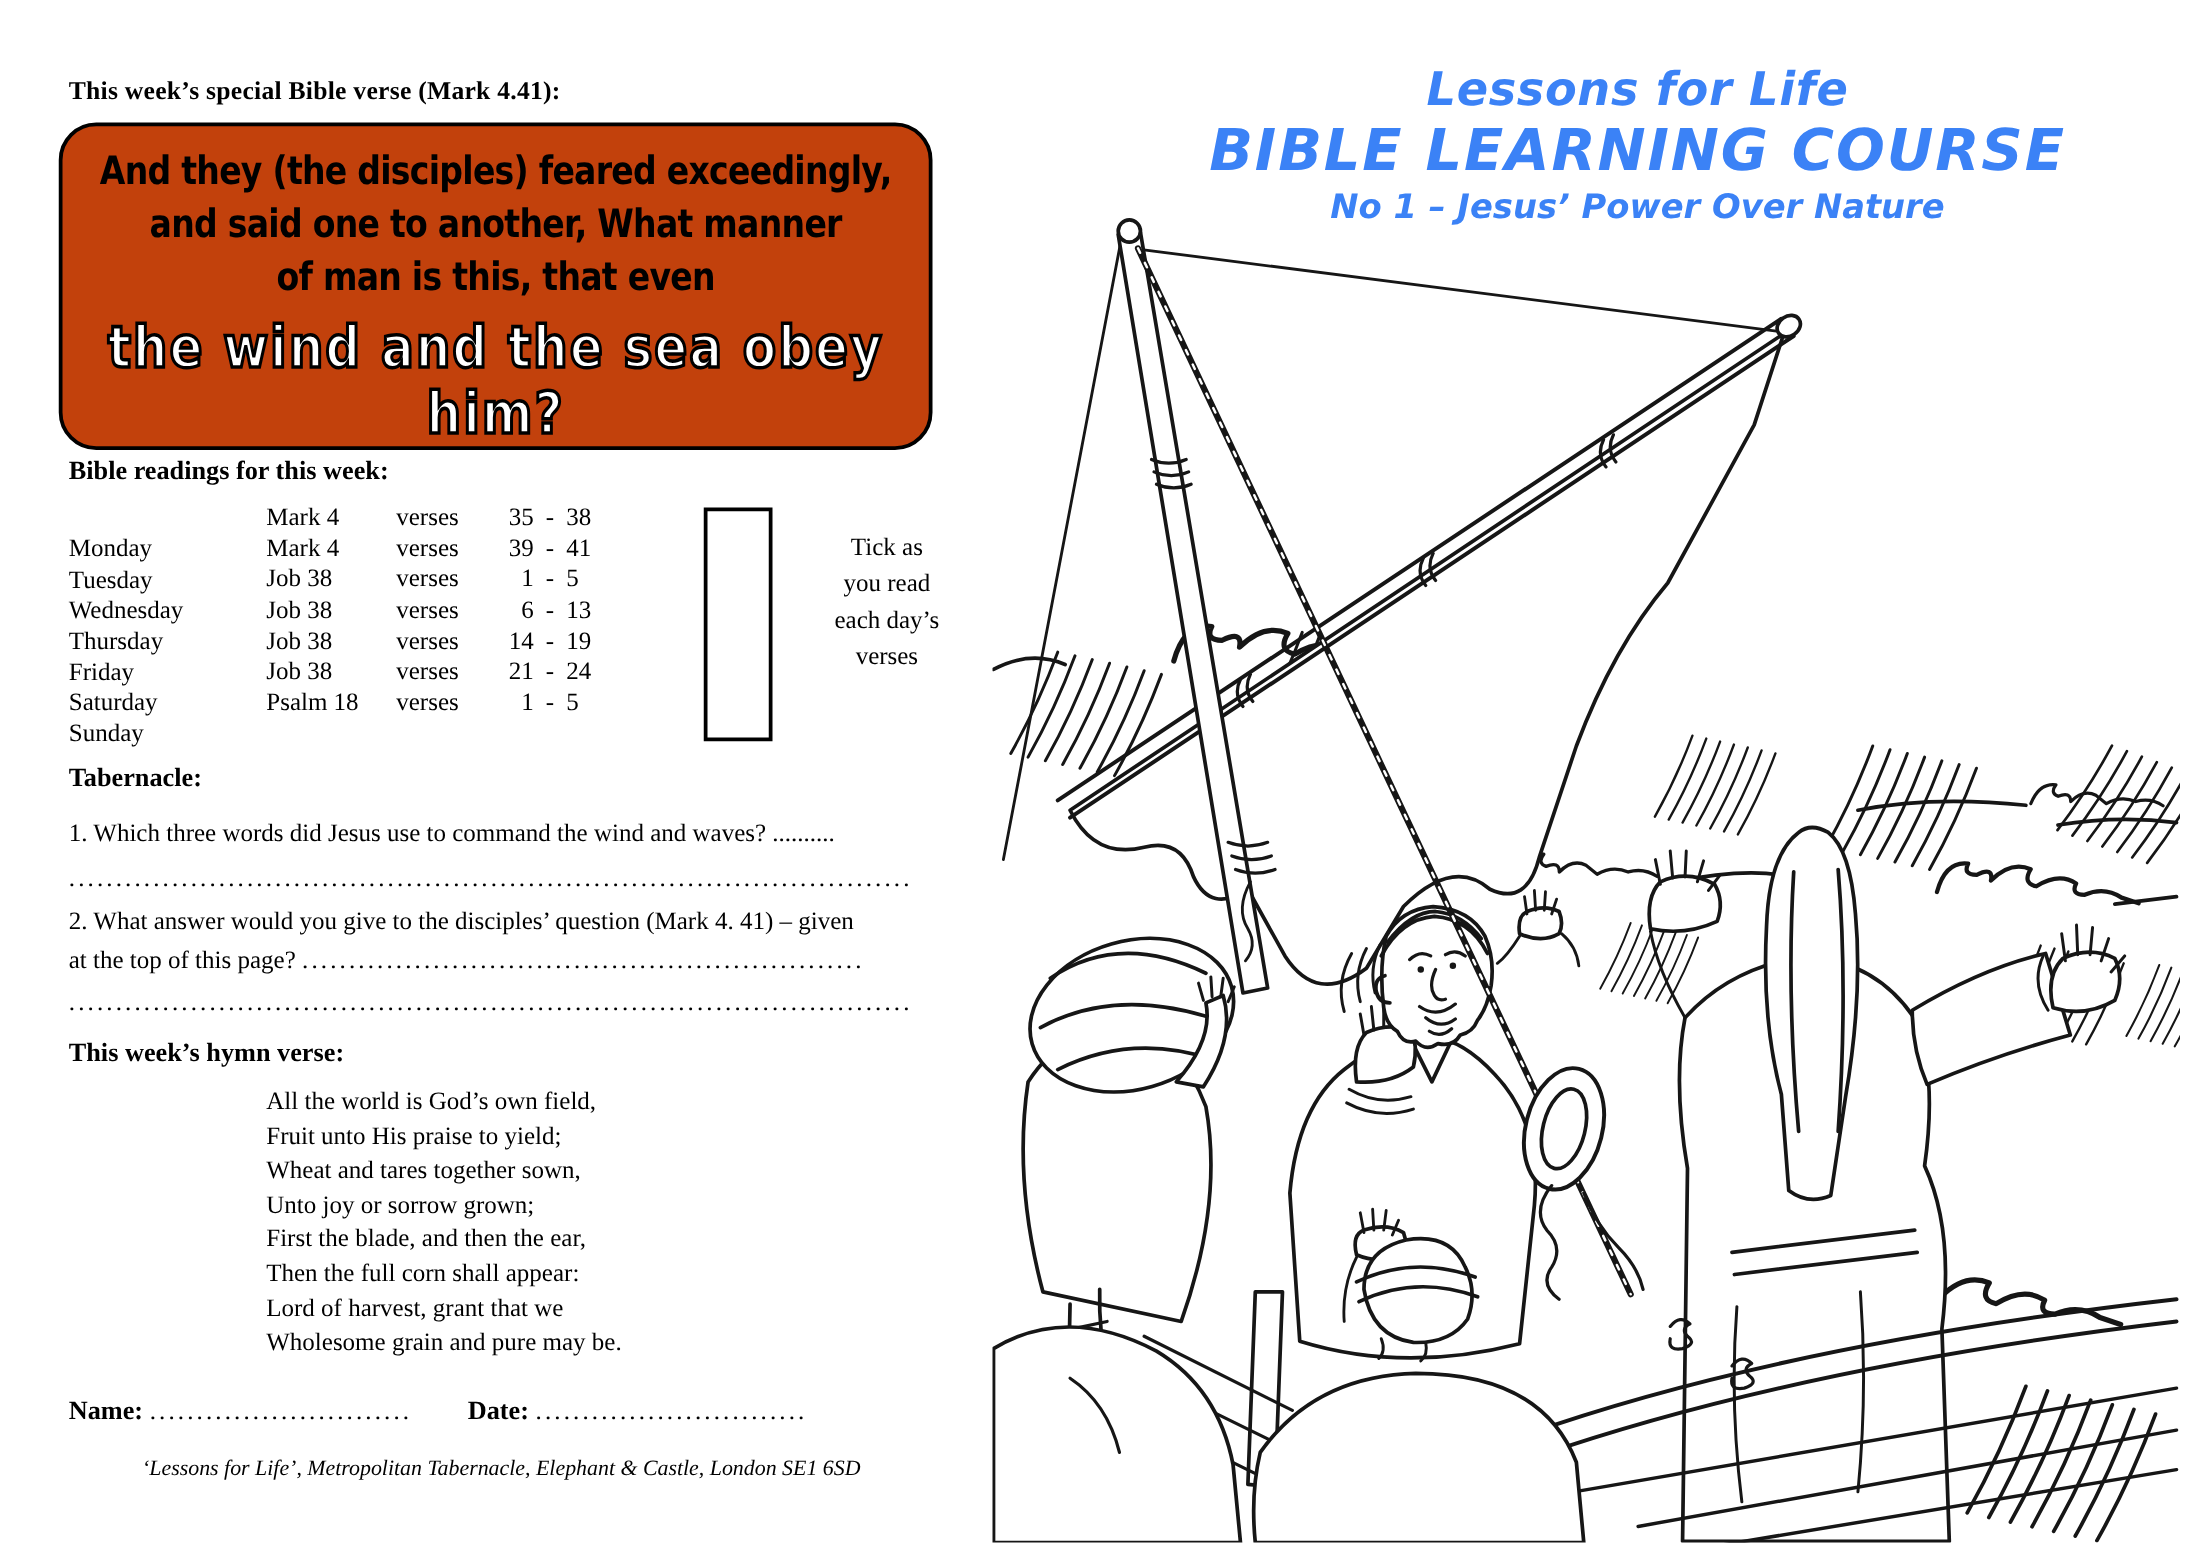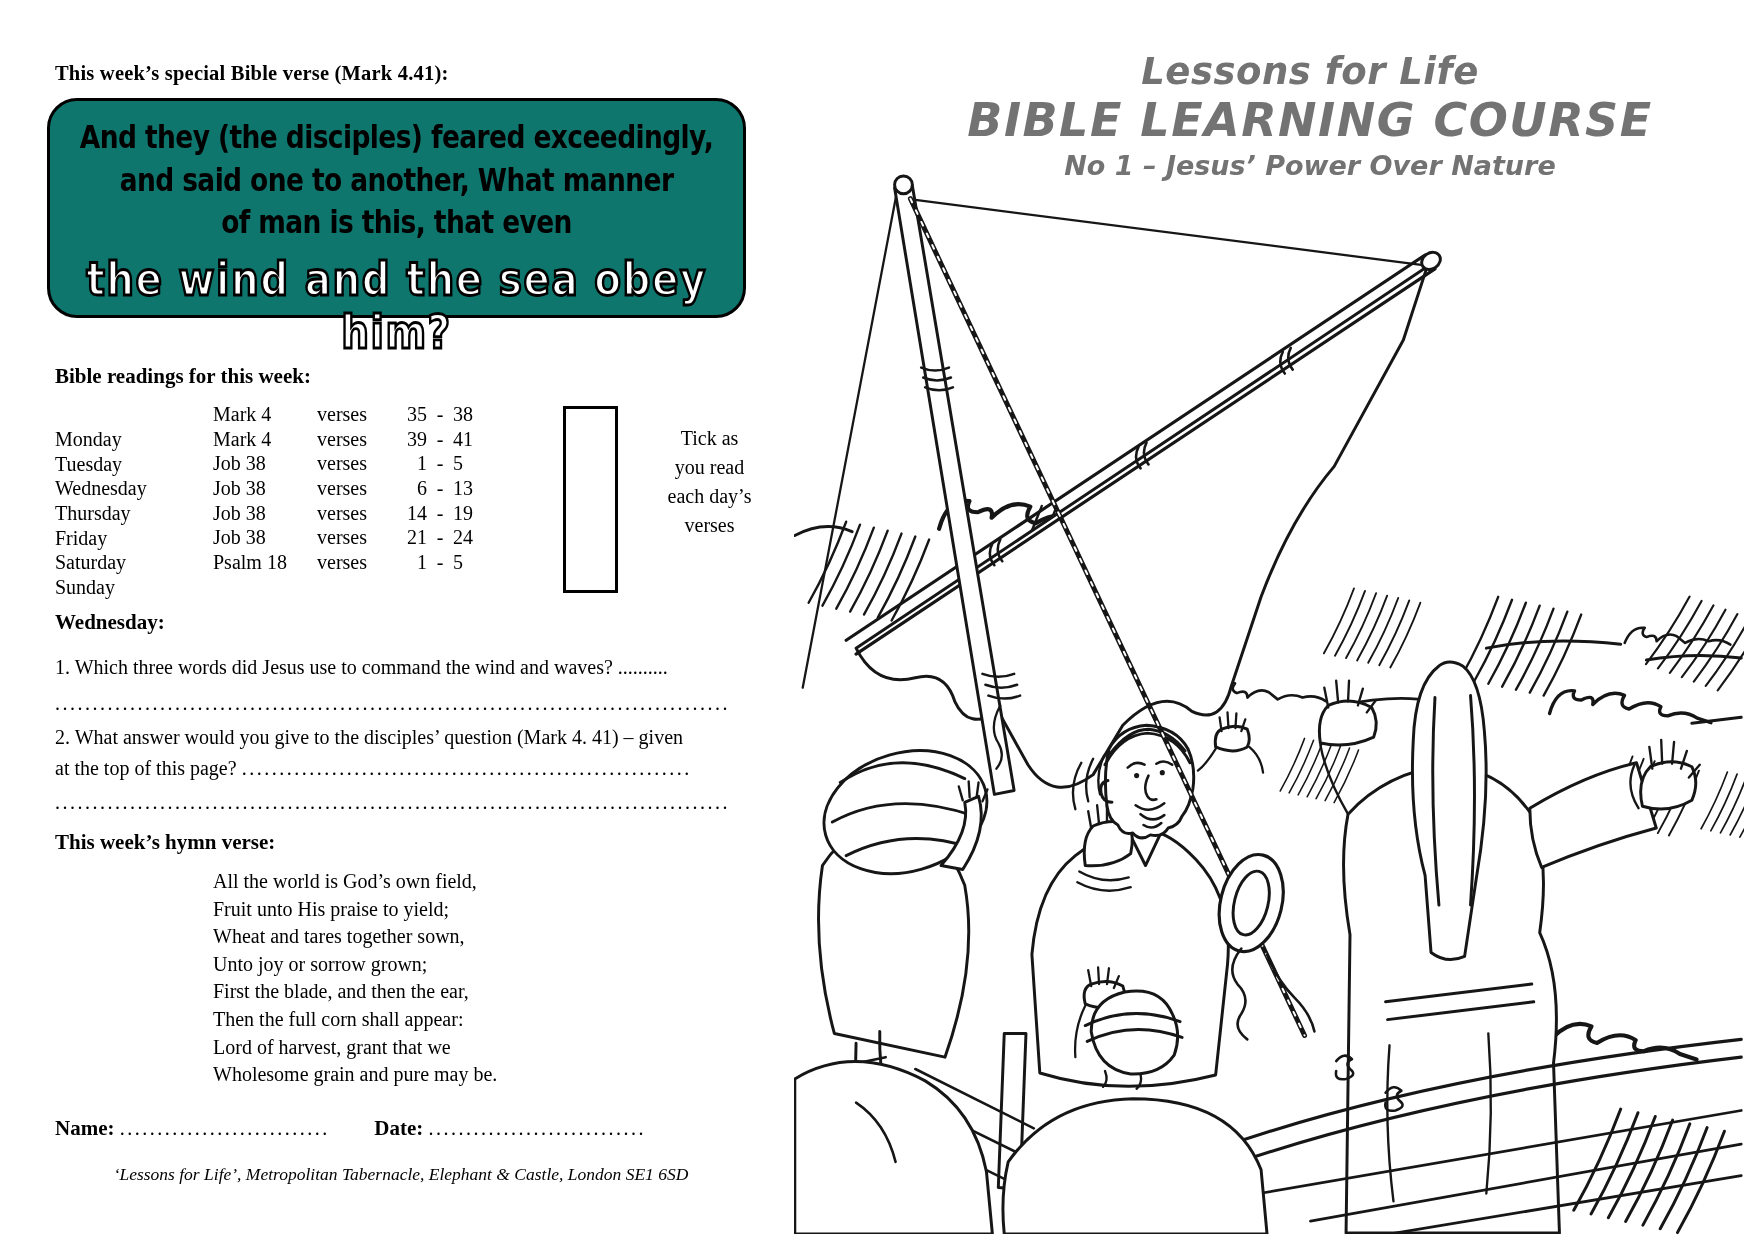--- a/index.html
+++ b/index.html
@@ -6,23 +6,23 @@
   body {
     width:1754px; height:1240px; background:#ffffff; color:#000;
     font-family:"Liberation Serif", serif; position:relative; overflow:hidden;
   }
   .abs { position:absolute; }
 
   
   .page-left { position:absolute; left:55px; top:58px; width:692px; height:1160px; }
   .verse-header { left:0; top:4px; font-weight:bold; font-size:20.5px; letter-spacing:0.2px; }
   .verse-box {
-    left:-8px; top:40px; width:699px; height:220px;
+    left:-8px; top:40px; width:699px; height:262px;
     border:3.5px solid #000; border-radius:30px; box-sizing:border-box;
-    background:#0f766e;
+    background:#c2410c;
   }
   .verse-content {
     padding-top:13px; text-align:center;
     font-family:"DejaVu Sans", sans-serif; font-weight:bold;
     transform:scaleY(1.18); transform-origin:50% 0;
   }
   .verse-line { font-size:26.5px; line-height:36px; letter-spacing:-0.6px; }
   .verse-bubble {
     margin-top:7px; font-size:39px; letter-spacing:1.5px;
     color:#fff; -webkit-text-stroke:2.4px #000;
@@ -50,21 +50,21 @@
   .hymn { left:158px; top:810px; font-size:20px; line-height:27.6px; }
   .namedate { left:0; top:1058px; width:692px; font-size:21px; white-space:nowrap; overflow:hidden; }
   .nd-label { font-weight:bold; }
   .nd-dots  { letter-spacing:2.5px; font-size:20px; }
   .date-gap { display:inline-block; width:34px; }
   .page-footer { left:0; top:1106px; width:692px; text-align:center; font-style:italic; font-size:17.5px; }
 
   
   .title-block {
     position:absolute; left:866px; top:50px; width:888px; text-align:center;
-    font-family:"DejaVu Sans", sans-serif; font-weight:bold; font-style:italic; color:#737373;
+    font-family:"DejaVu Sans", sans-serif; font-weight:bold; font-style:italic; color:#3b82f6;
   }
   .title1 { font-size:37px; letter-spacing:0.5px; }
   .title2 { font-size:46px; letter-spacing:1.5px; margin-top:0px; }
   .title3 { font-size:27px; margin-top:3px; }
   .illustration { position:absolute; left:794px; top:172px; width:950px; height:1062px; }
 </style>
 </head>
 <body>
 
 <div class="page-left">
@@ -142,21 +142,21 @@
   </div>
 
   <div class="abs tick-box"></div>
   <div class="abs tick-note">
     <div>Tick as</div>
     <div>you read</div>
     <div>each day’s</div>
     <div>verses</div>
   </div>
 
-  <div class="abs questions-heading">Wednesday:</div>
+  <div class="abs questions-heading">Tabernacle:</div>
   <div class="abs q-line q1">1. Which three words did Jesus use to command the wind and waves? ..........</div>
   <div class="abs q-line qd1">..........................................................................................</div>
   <div class="abs q-line q2a">2. What answer would you give to the disciples’ question (Mark 4. 41) – given</div>
   <div class="abs q-line q2b"><span>at the top of this page? </span><span class="dots">............................................................</span></div>
   <div class="abs q-line qd2">..........................................................................................</div>
 
   <div class="abs hymn-heading">This week’s hymn verse:</div>
   <div class="abs hymn">
     <div>All the world is God’s own field,</div>
     <div>Fruit unto His praise to yield;</div>

